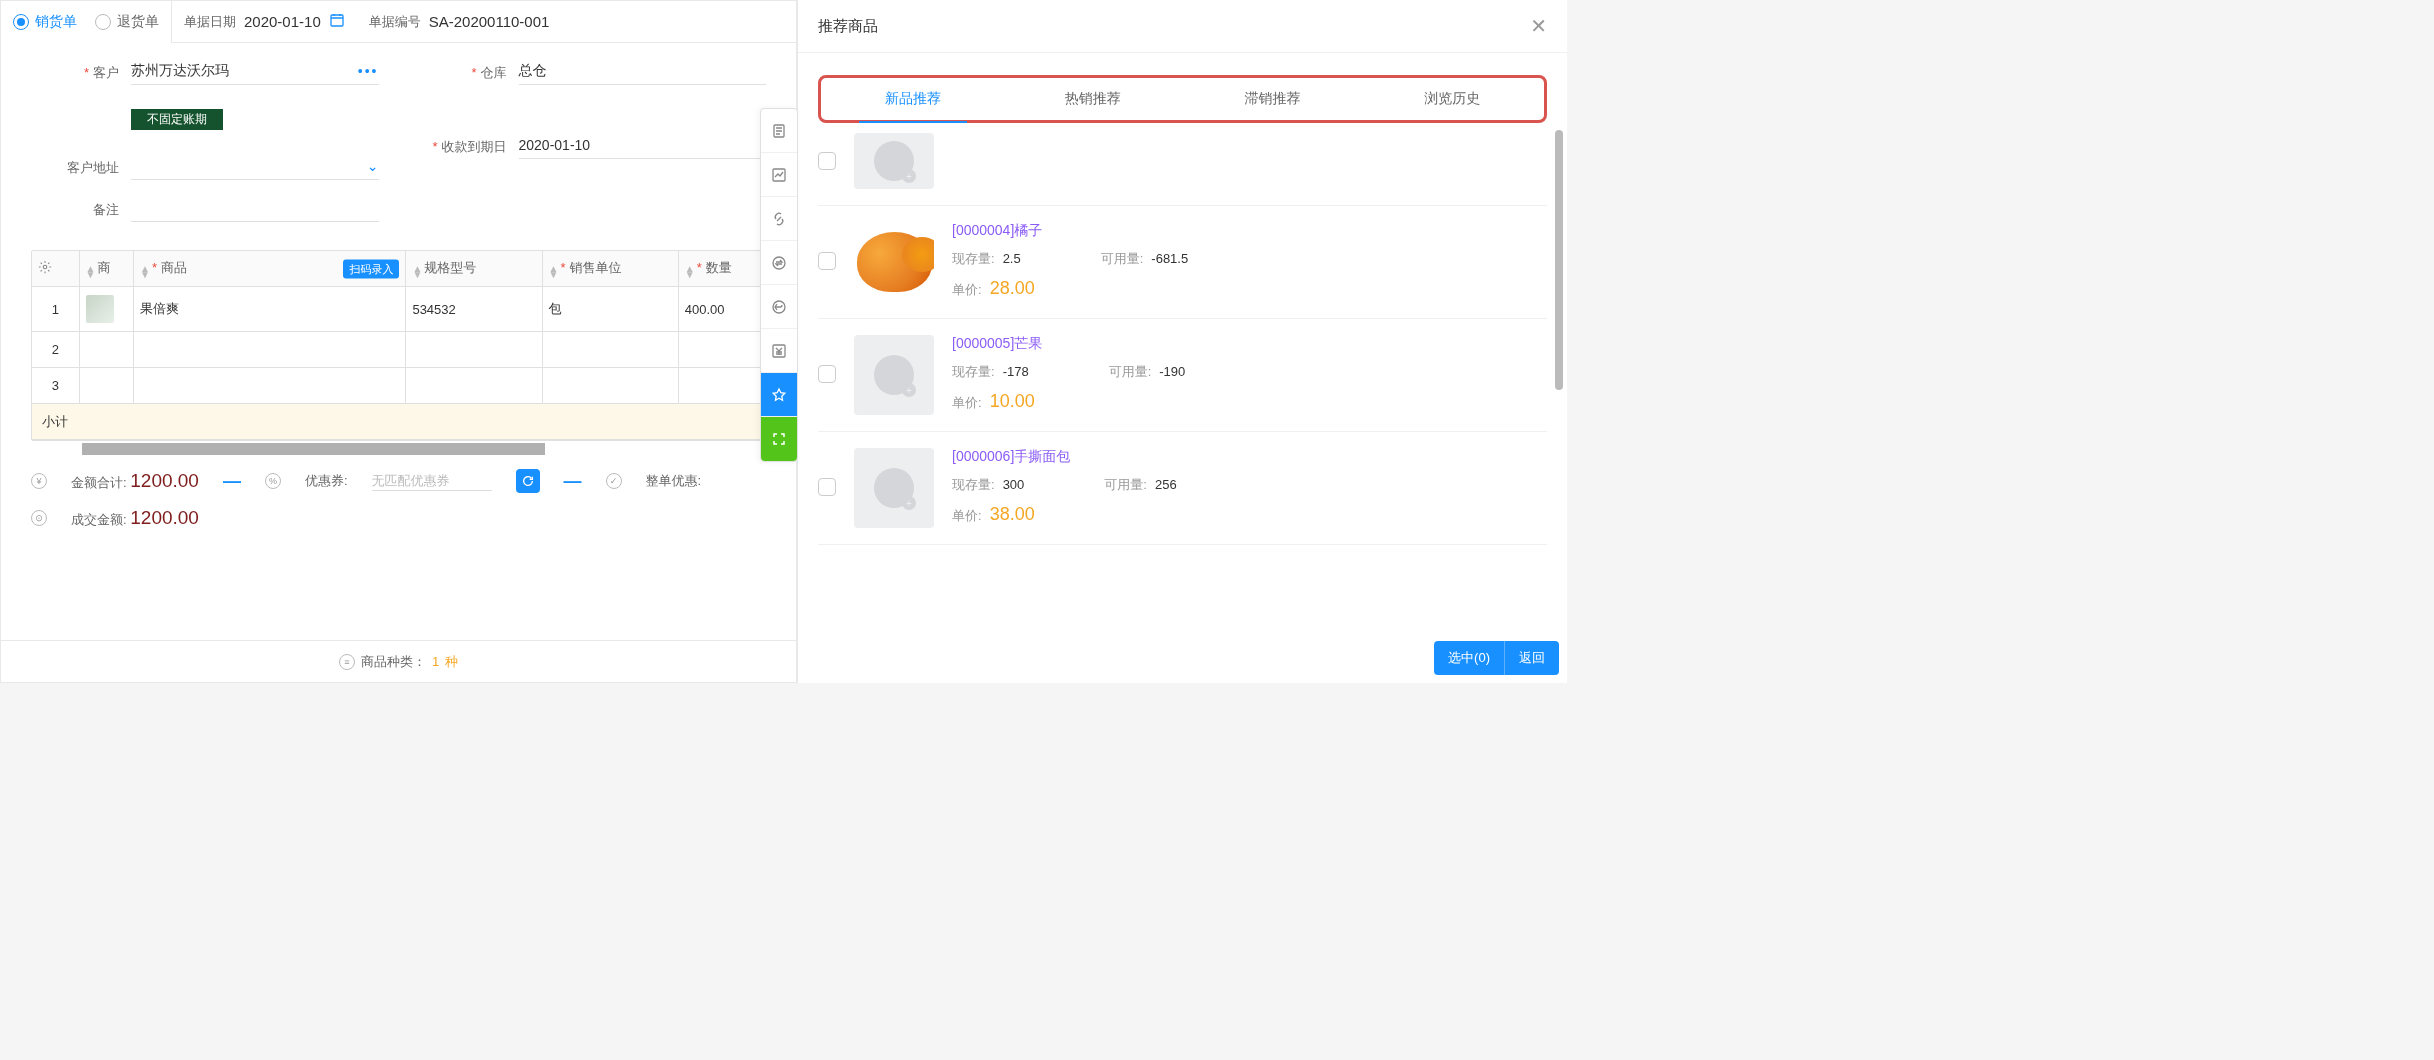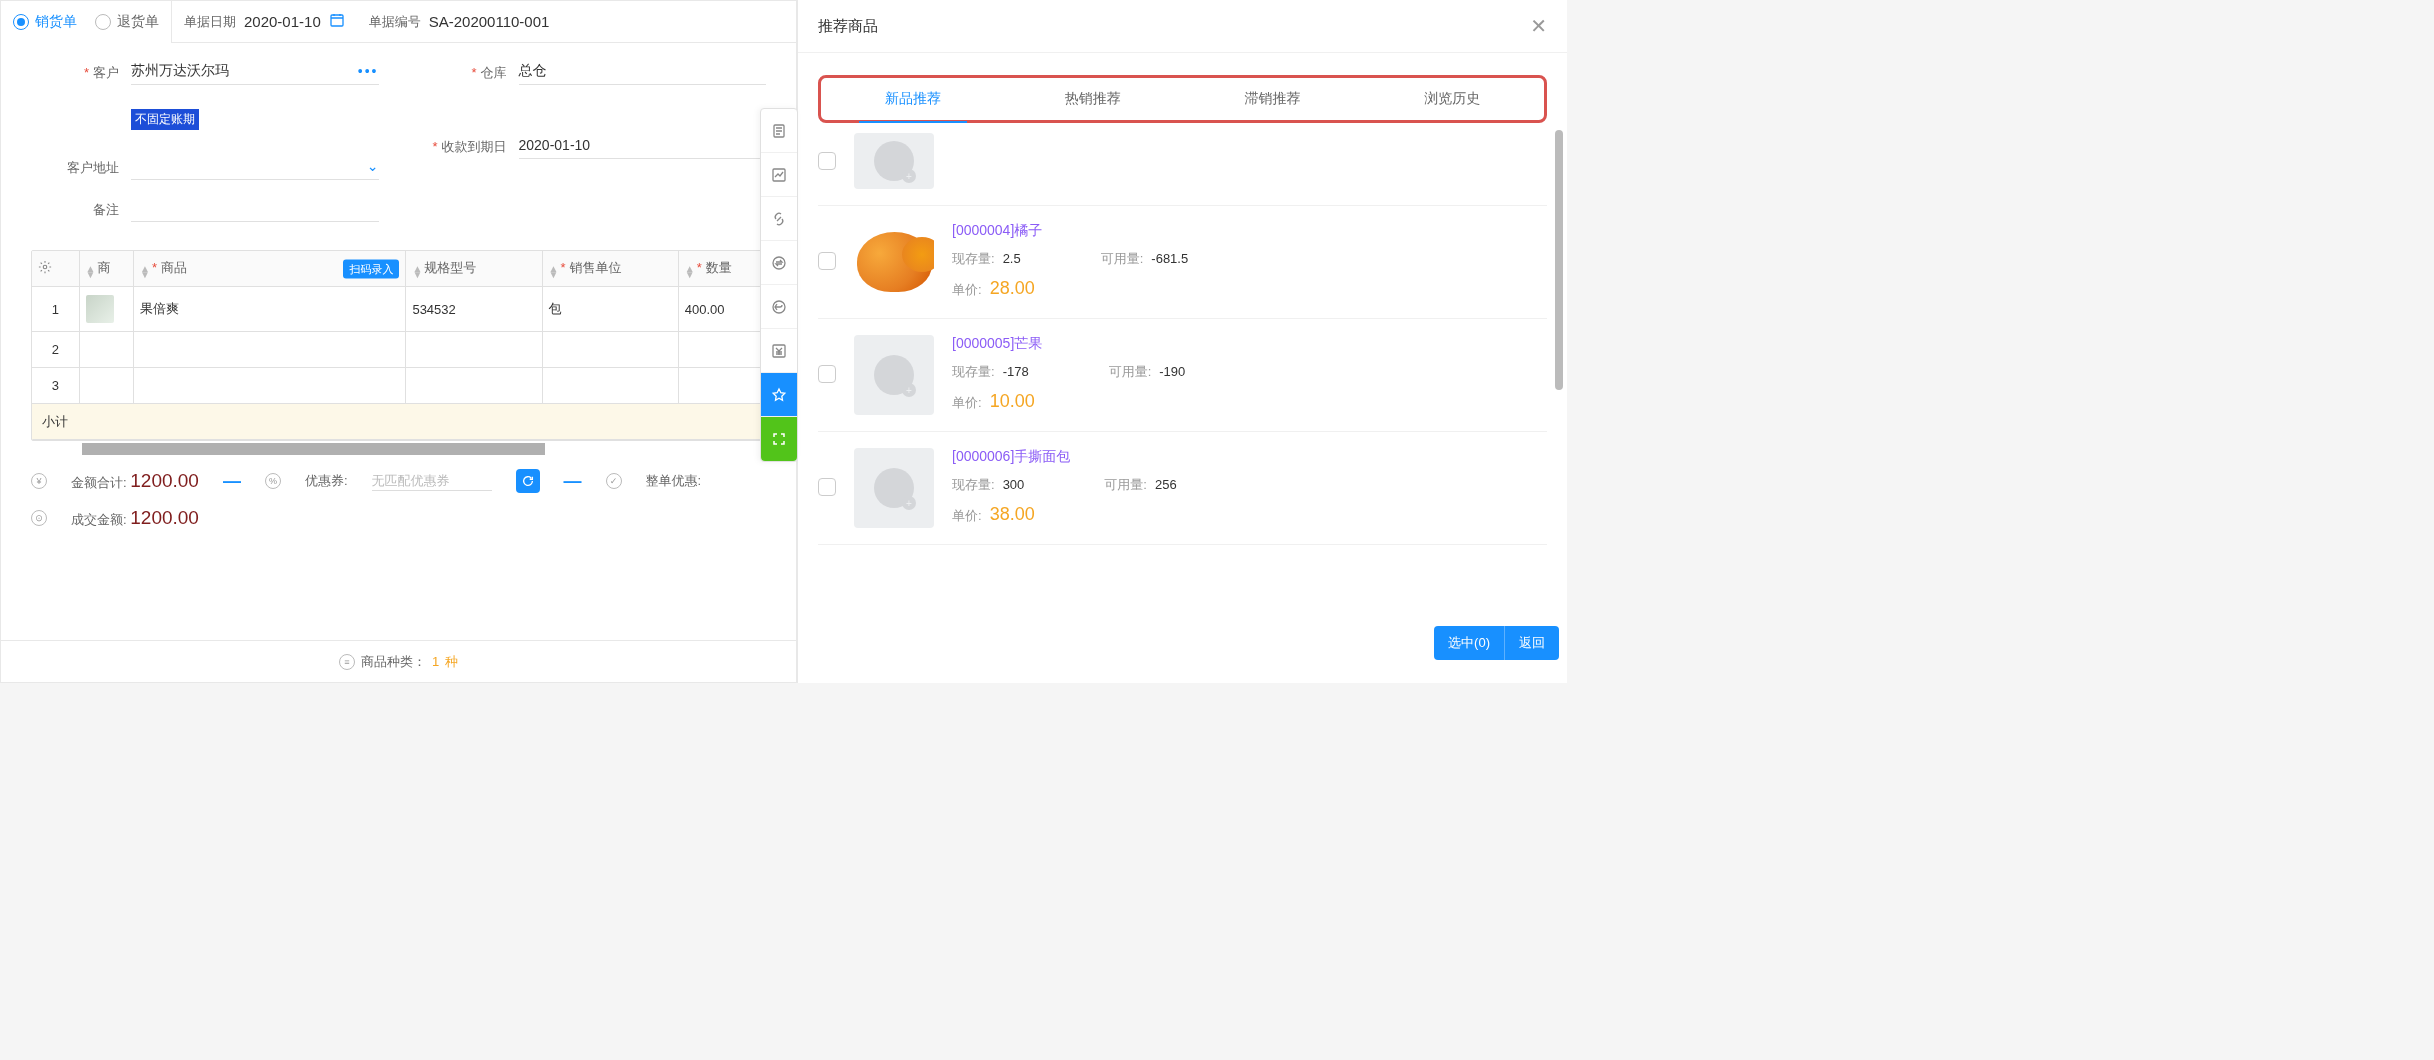--- a/index.html
+++ b/index.html
@@ -17,21 +17,21 @@
 .header-label{color:#666;font-size:13px}
 .header-value{color:#333;font-size:15px}
 .cal-icon{color:#1890ff;font-size:16px}
 .form-area{padding:18px 30px 10px 30px}
 .form-row{display:flex;align-items:center;margin-bottom:18px}
 .form-label{width:100px;text-align:right;padding-right:12px;color:#666;font-size:13px}
 .req{color:#e74c3c;margin-right:4px}
 .form-val{flex:1;border-bottom:1px solid #e0e0e0;padding-bottom:4px;display:flex;align-items:center;justify-content:space-between;min-height:24px}
 .form-cols{display:flex;gap:40px}
 .form-col{flex:1;min-width:0}
-.badge-red{background:#1d4ed8;color:#fff;font-size:12px;padding:2px 4px;display:inline-block;margin-top:6px;margin-left:100px}
+.badge-red{background:#14532d;color:#fff;font-size:12px;padding:2px 16px;display:inline-block;margin-top:6px;margin-left:100px}
 .dots{color:#1890ff;letter-spacing:2px;cursor:pointer}
 .chev{color:#1890ff;cursor:pointer}
 .table-wrap{margin:0 30px;border:1px solid #e0e0e0;border-radius:2px;overflow:hidden}
 .tbl{width:100%;border-collapse:collapse}
 .tbl th{background:#fafafa;border-bottom:1px solid #e0e0e0;border-right:1px solid #e0e0e0;padding:8px 6px;font-weight:400;color:#666;font-size:13px;text-align:left;position:relative}
 .tbl td{border-bottom:1px solid #e0e0e0;border-right:1px solid #e0e0e0;padding:8px 6px;font-size:13px;height:36px}
 .tbl th:last-child,.tbl td:last-child{border-right:none}
 .th-num{width:38px;text-align:center}
 .th-img{width:44px}
 .sort-arr{color:#bbb;font-size:10px;display:inline-flex;flex-direction:column;line-height:6px;margin-right:2px}
@@ -65,21 +65,21 @@
 .prod-img{width:80px;height:80px;background:#eceef0;border-radius:4px;display:flex;align-items:center;justify-content:center;flex-shrink:0;overflow:hidden}
 .prod-placeholder{width:40px;height:40px;background:#d4d6d9;border-radius:50%;position:relative}
 .prod-placeholder::after{content:"+";position:absolute;right:-2px;bottom:-2px;width:14px;height:14px;background:#d4d6d9;border-radius:50%;font-size:10px;color:#eceef0;display:flex;align-items:center;justify-content:center}
 .prod-info{flex:1;display:flex;flex-direction:column;gap:10px}
 .prod-name{color:#8b5cf6;font-size:14px}
 .prod-stats{display:flex;gap:80px}
 .stat-lbl{color:#999;font-size:13px}
 .stat-val{color:#333;font-size:13px;margin-left:8px}
 .price{color:#f5a623;font-size:18px;font-weight:500;margin-left:8px}
 .right-scrollbar{position:absolute;right:4px;top:130px;width:8px;height:260px;background:#bbb;border-radius:4px}
-.right-foot{position:absolute;bottom:23px;right:8px;display:flex}
+.right-foot{position:absolute;bottom:8px;right:8px;display:flex}
 .foot-btn{background:#1890ff;color:#fff;padding:8px 14px;font-size:13px;cursor:pointer}
 .foot-btn:first-child{border-radius:4px 0 0 4px;border-right:1px solid rgba(255,255,255,0.3)}
 .foot-btn:last-child{border-radius:0 4px 4px 0}
 .orange-img{width:75px;height:60px;background:radial-gradient(circle at 30% 35%,#f7a93b 0%,#e67e22 60%,#d35400 100%);border-radius:50% 50% 45% 45%;position:relative}
 .orange-img::before{content:"";position:absolute;width:40px;height:35px;background:radial-gradient(circle,#f39c12,#e67e22);border-radius:50%;right:-10px;top:5px}
 </style>
 </head>
 <body>
 
 <div class="app">

